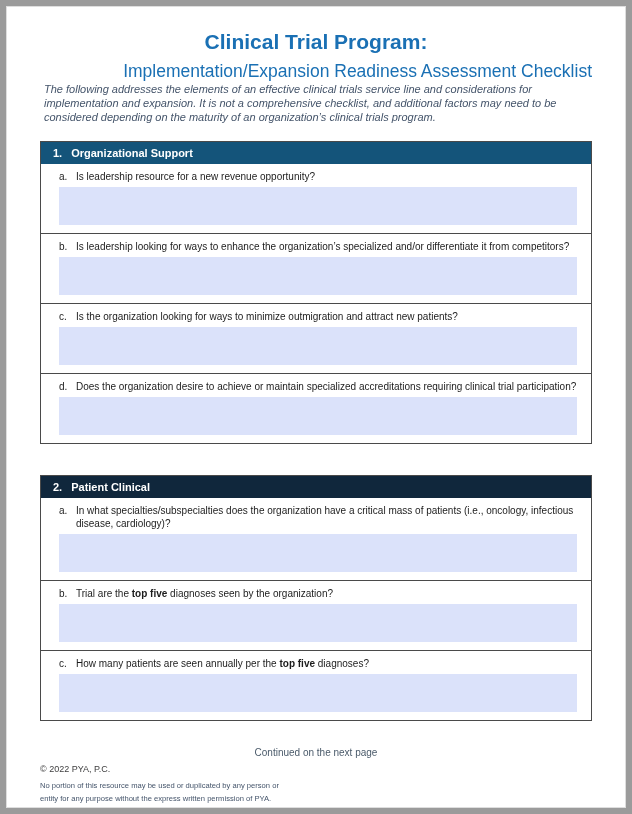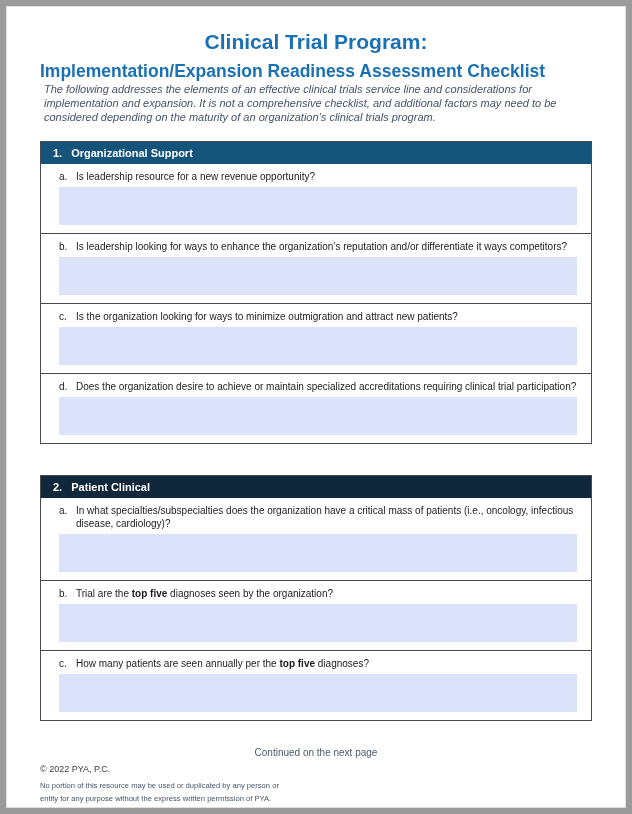--- a/index.html
+++ b/index.html
@@ -24,25 +24,25 @@
 
   
   .title-1 {
     text-align: center;
     color: #1a70b4;
     font-size: 21px;
     line-height: 26px;
     font-weight: bold;
   }
   .title-2 {
-    text-align: left;
+    text-align: right;
     color: #1a70b4;
     font-size: 17.5px;
     line-height: 22px;
-    font-weight: bold;
+    font-weight: normal;
     margin-top: 5px;
   }
   .intro {
     margin-top: 0;
     padding: 0 4px;
     font-size: 11px;
     line-height: 14px;
     font-style: italic;
     color: #44546a;
   }
@@ -125,21 +125,21 @@
         <div class="q-line">
           <span class="q-letter">a.</span>
           <span class="q-text">Is leadership resource for a new revenue opportunity?</span>
         </div>
         <div class="answer-box" role="textbox"></div>
       </div>
 
       <div class="q-row">
         <div class="q-line">
           <span class="q-letter">b.</span>
-          <span class="q-text">Is leadership looking for ways to enhance the organization’s reputation and/or differentiate it ways competitors?</span>
+          <span class="q-text">Is leadership looking for ways to enhance the organization’s specialized and/or differentiate it from competitors?</span>
         </div>
         <div class="answer-box" role="textbox"></div>
       </div>
 
       <div class="q-row">
         <div class="q-line">
           <span class="q-letter">c.</span>
           <span class="q-text">Is the organization looking for ways to minimize outmigration and attract new patients?</span>
         </div>
         <div class="answer-box" role="textbox"></div>

